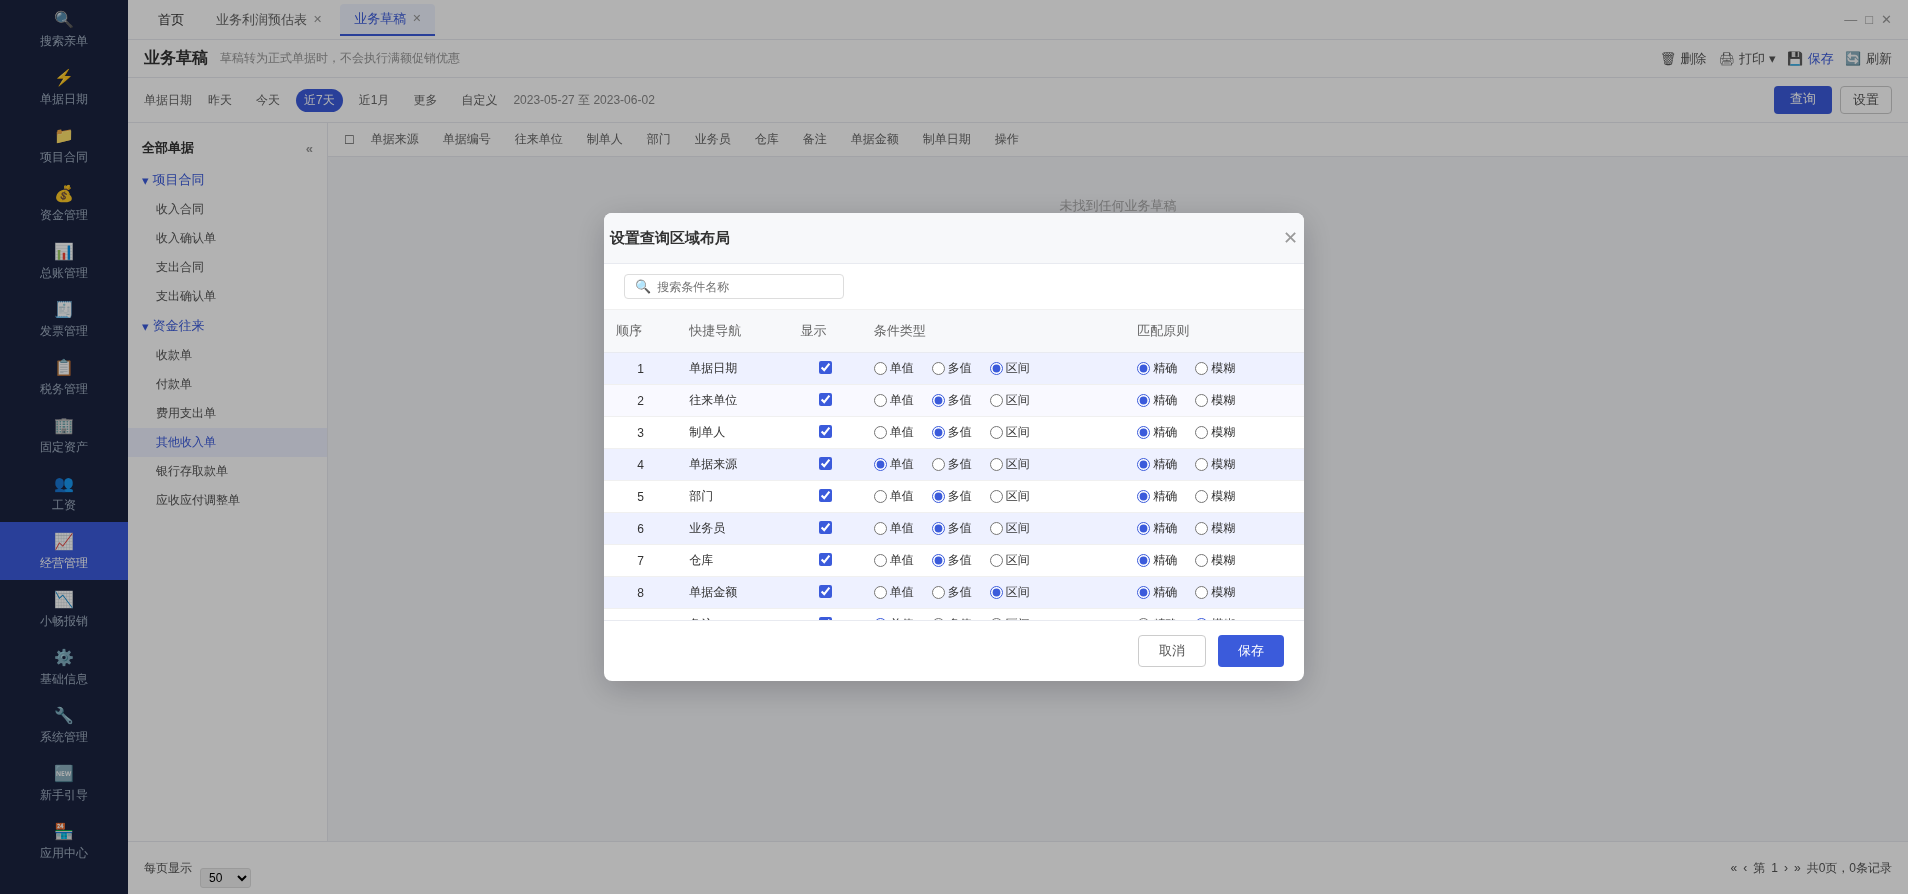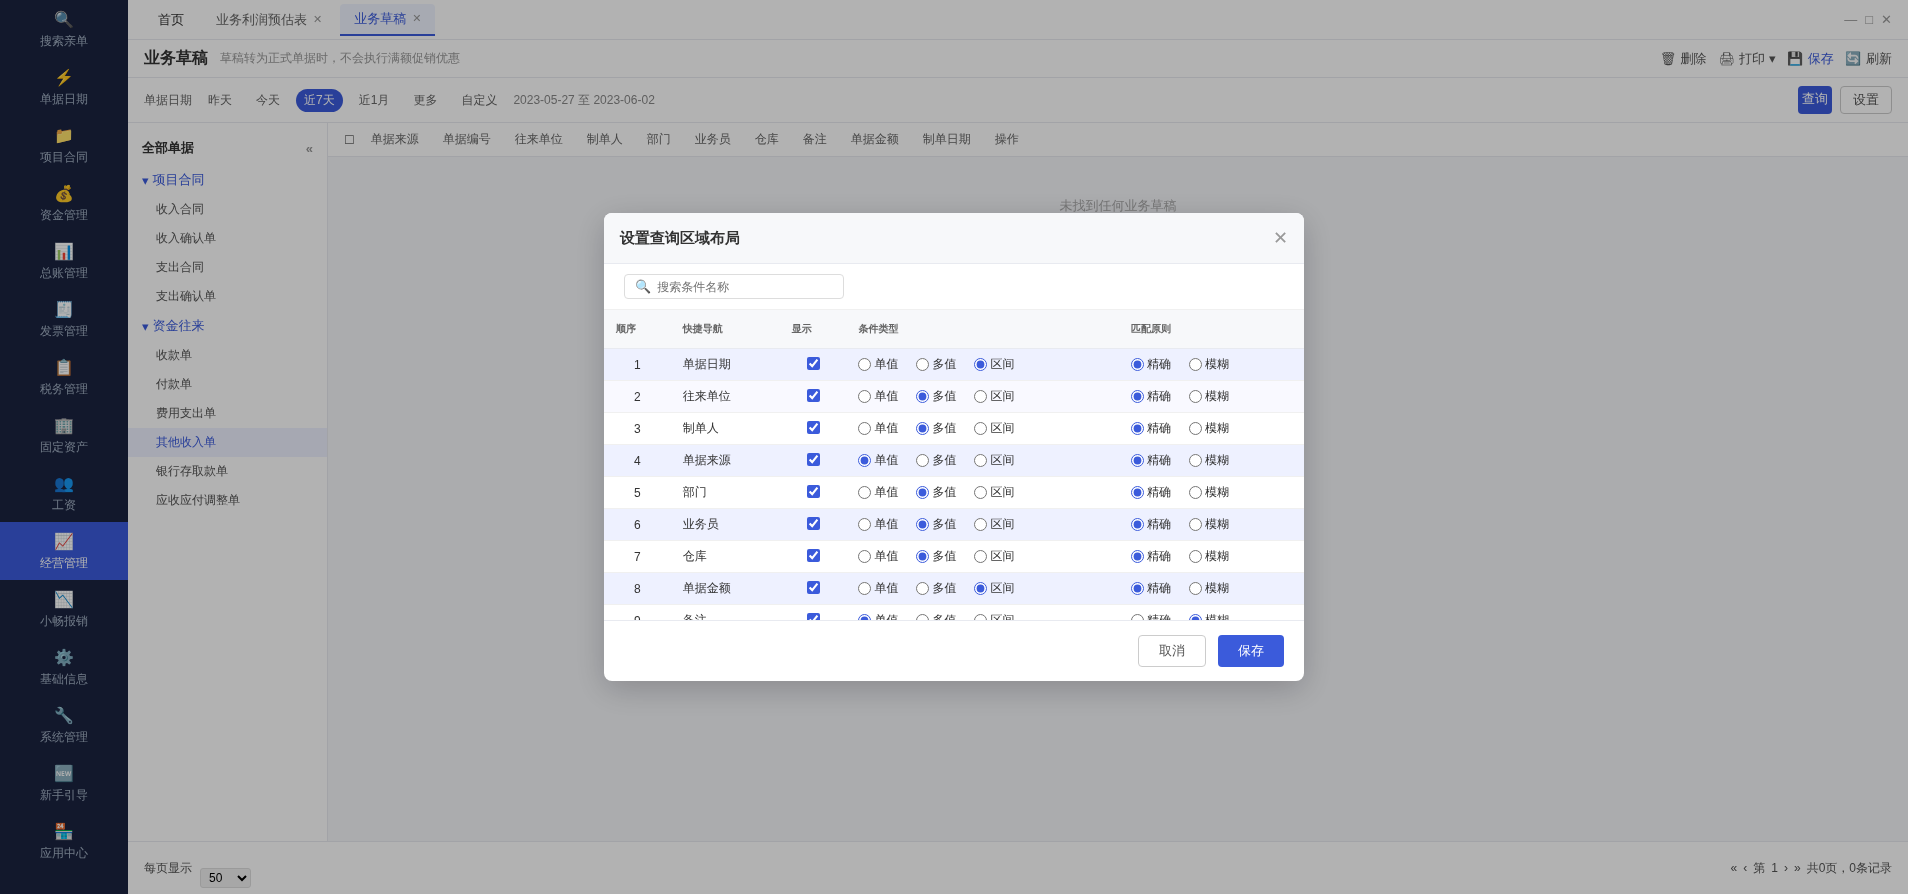--- a/index.html
+++ b/index.html
@@ -32,21 +32,21 @@
     .btn-action { display: flex; align-items: center; gap: 4px; cursor: pointer; color: #555; font-size: 13px; }
     .btn-save { color: #3b5bdb; }
 
     
     .filter-bar { background: #fff; padding: 8px 16px; display: flex; align-items: center; gap: 8px; border-bottom: 1px solid #e8eaf0; }
     .filter-label { color: #666; font-size: 12px; }
     .filter-btn { padding: 3px 8px; border-radius: 3px; cursor: pointer; font-size: 12px; color: #666; }
     .filter-btn.active { background: #3b5bdb; color: #fff; border-radius: 12px; }
     .filter-date { font-size: 12px; color: #888; }
     .filter-right { margin-left: auto; display: flex; gap: 8px; }
-    .btn-query { background: #3b5bdb; color: #fff; padding: 4px 4px; border-radius: 4px; cursor: pointer; font-size: 13px; }
+    .btn-query { background: #3b5bdb; color: #fff; padding: 4px 16px; border-radius: 4px; cursor: pointer; font-size: 13px; }
     .btn-set { border: 1px solid #ccc; color: #555; padding: 4px 12px; border-radius: 4px; cursor: pointer; font-size: 13px; }
 
     
     .content-area { display: flex; flex: 1; overflow: hidden; }
 
     
     .left-nav { width: 200px; background: #fff; border-right: 1px solid #e8eaf0; padding: 8px 0; overflow-y: auto; flex-shrink: 0; }
     .left-nav-header { display: flex; align-items: center; justify-content: space-between; padding: 8px 14px; font-size: 13px; font-weight: bold; color: #333; }
     .nav-group { font-size: 13px; }
     .nav-group-title { padding: 6px 14px; color: #666; cursor: pointer; display: flex; align-items: center; gap: 4px; }
@@ -64,38 +64,38 @@
 
     
     .pagination { background: #fff; border-top: 1px solid #e8eaf0; padding: 6px 16px; display: flex; align-items: center; font-size: 12px; color: #555; gap: 8px; }
     .pagination .right { margin-left: auto; display: flex; align-items: center; gap: 6px; }
 
     
     .overlay { position: fixed; inset: 0; background: rgba(0,0,0,0.3); z-index: 100; display: flex; align-items: center; justify-content: center; }
 
     
     .dialog { background: #fff; border-radius: 8px; width: 700px; box-shadow: 0 8px 32px rgba(0,0,0,0.2); overflow: hidden; }
-    .dialog-header { background: #f7f8fa; padding: 14px 16px; display: flex; align-items: center; justify-content: space-between; border-bottom: 1px solid #e8eaf0; }
+    .dialog-header { background: #f7f8fa; padding: 14px 6px; display: flex; align-items: center; justify-content: space-between; border-bottom: 1px solid #e8eaf0; }
     .dialog-title { font-size: 15px; font-weight: bold; color: #333; }
     .dialog-close { cursor: pointer; color: #999; font-size: 18px; }
 
     
     .dialog-tabs { display: flex; border-bottom: 1px solid #e8eaf0; padding: 0 20px; }
     .dialog-tab { padding: 10px 16px; cursor: pointer; font-size: 13px; color: #666; border-bottom: 2px solid transparent; }
     .dialog-tab.active { color: #3b5bdb; border-bottom-color: #3b5bdb; font-weight: bold; }
 
     
     .dialog-search { padding: 10px 20px; border-bottom: 1px solid #f0f0f0; }
     .search-box { display: flex; align-items: center; border: 1px solid #ddd; border-radius: 4px; padding: 4px 10px; gap: 6px; width: 220px; }
     .search-box input { border: none; outline: none; font-size: 12px; color: #555; width: 180px; }
     .search-icon { color: #aaa; font-size: 13px; }
 
     
     .dialog-table { width: 100%; border-collapse: collapse; }
-    .dialog-table th { background: #f7f8fa; padding: 12px 12px; text-align: left; font-size: 10px; color: #666; border-bottom: 1px solid #e8eaf0; font-weight: bold; }
+    .dialog-table th { background: #f7f8fa; padding: 12px 12px; text-align: left; font-size: 13px; color: #666; border-bottom: 1px solid #e8eaf0; font-weight: normal; }
     .dialog-table td { padding: 7px 12px; font-size: 12px; color: #333; border-bottom: 1px solid #f0f0f0; }
     .dialog-table tr:nth-child(even) { background: #f9f9ff; }
     .dialog-table tr.highlight { background: #eef1ff; }
     .table-scroll { max-height: 310px; overflow-y: auto; }
 
     
     .radio-group { display: flex; align-items: center; gap: 18px; white-space: nowrap; }
     .radio-item { display: flex; align-items: center; gap: 3px; cursor: pointer; }
     .radio-item input[type=radio] { accent-color: #3b5bdb; cursor: pointer; }
 

